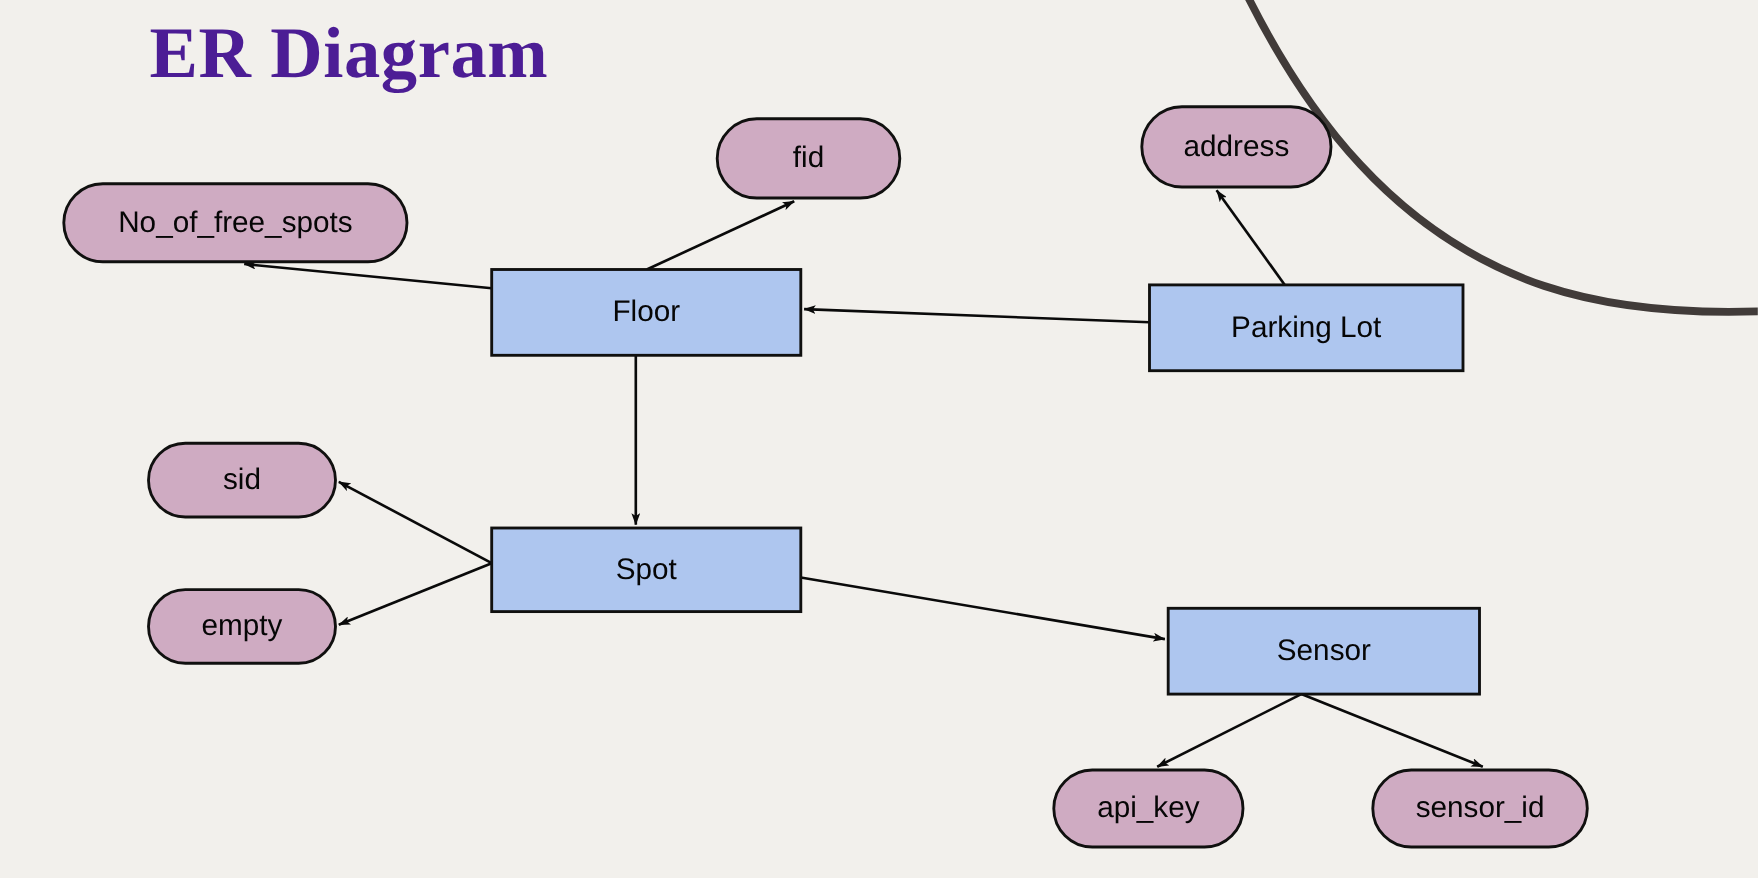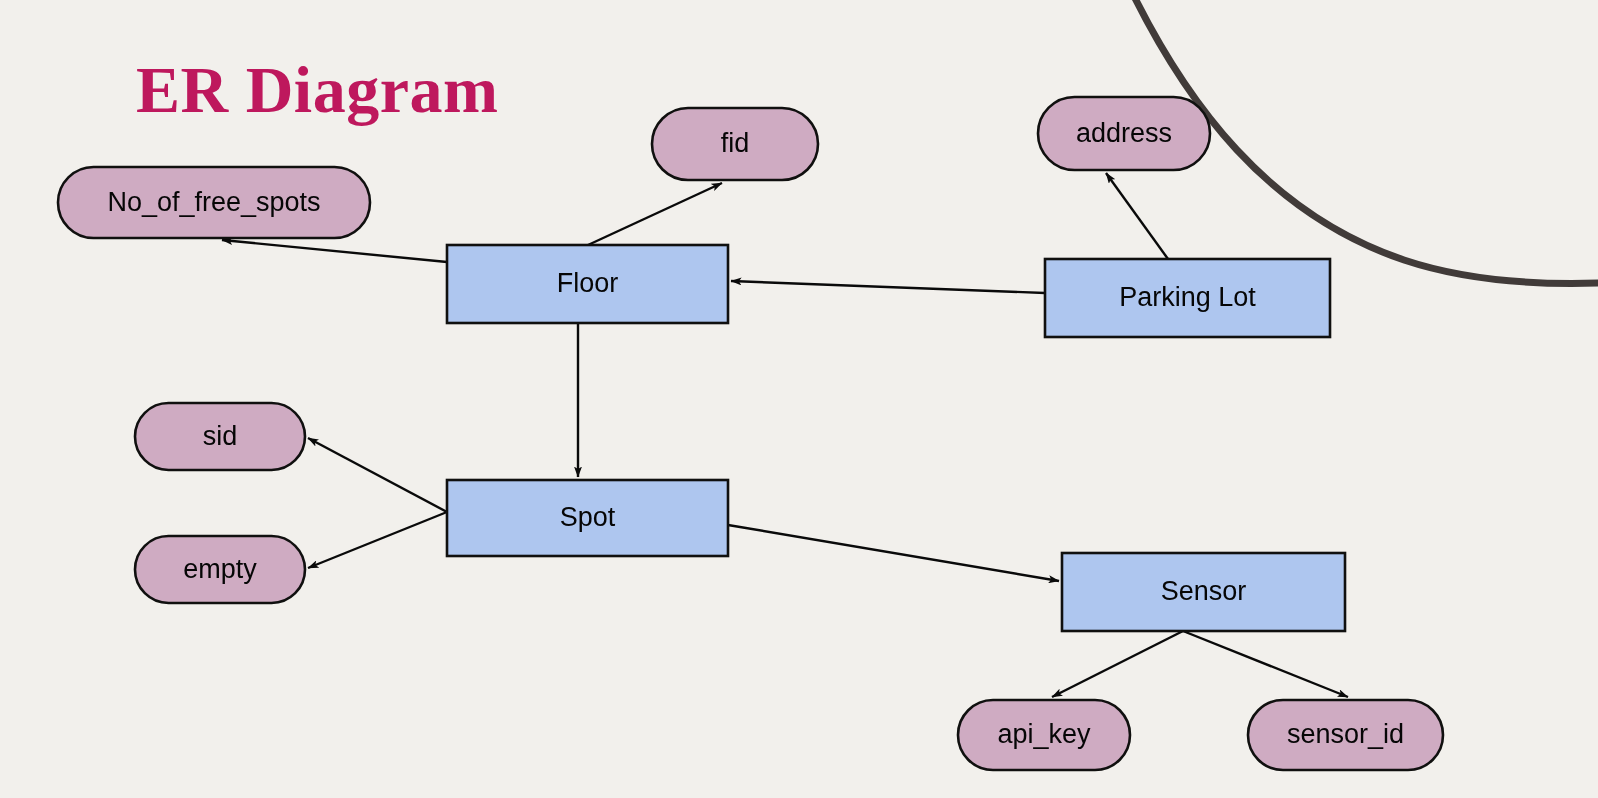--- a/index.html
+++ b/index.html
@@ -27,25 +27,24 @@
     height: 798px;
     display: block;
   }
   .slide-title {
     position: absolute;
     left: 136px;
     top: 14px;
     font-family: "Liberation Serif", serif;
     font-size: 66px;
     font-weight: 700;
-    color: #be185d;
+    color: #4c1d95;
     letter-spacing: 0.5px;
     line-height: 1.05;
     white-space: nowrap;
-    margin-top: 41px;
   }
   .node-label {
     font-family: "Liberation Sans", sans-serif;
     font-size: 27px;
     fill: #060606;
     dominant-baseline: middle;
     text-anchor: middle;
   }
   .entity-shape {
     fill: #aec6ef;

